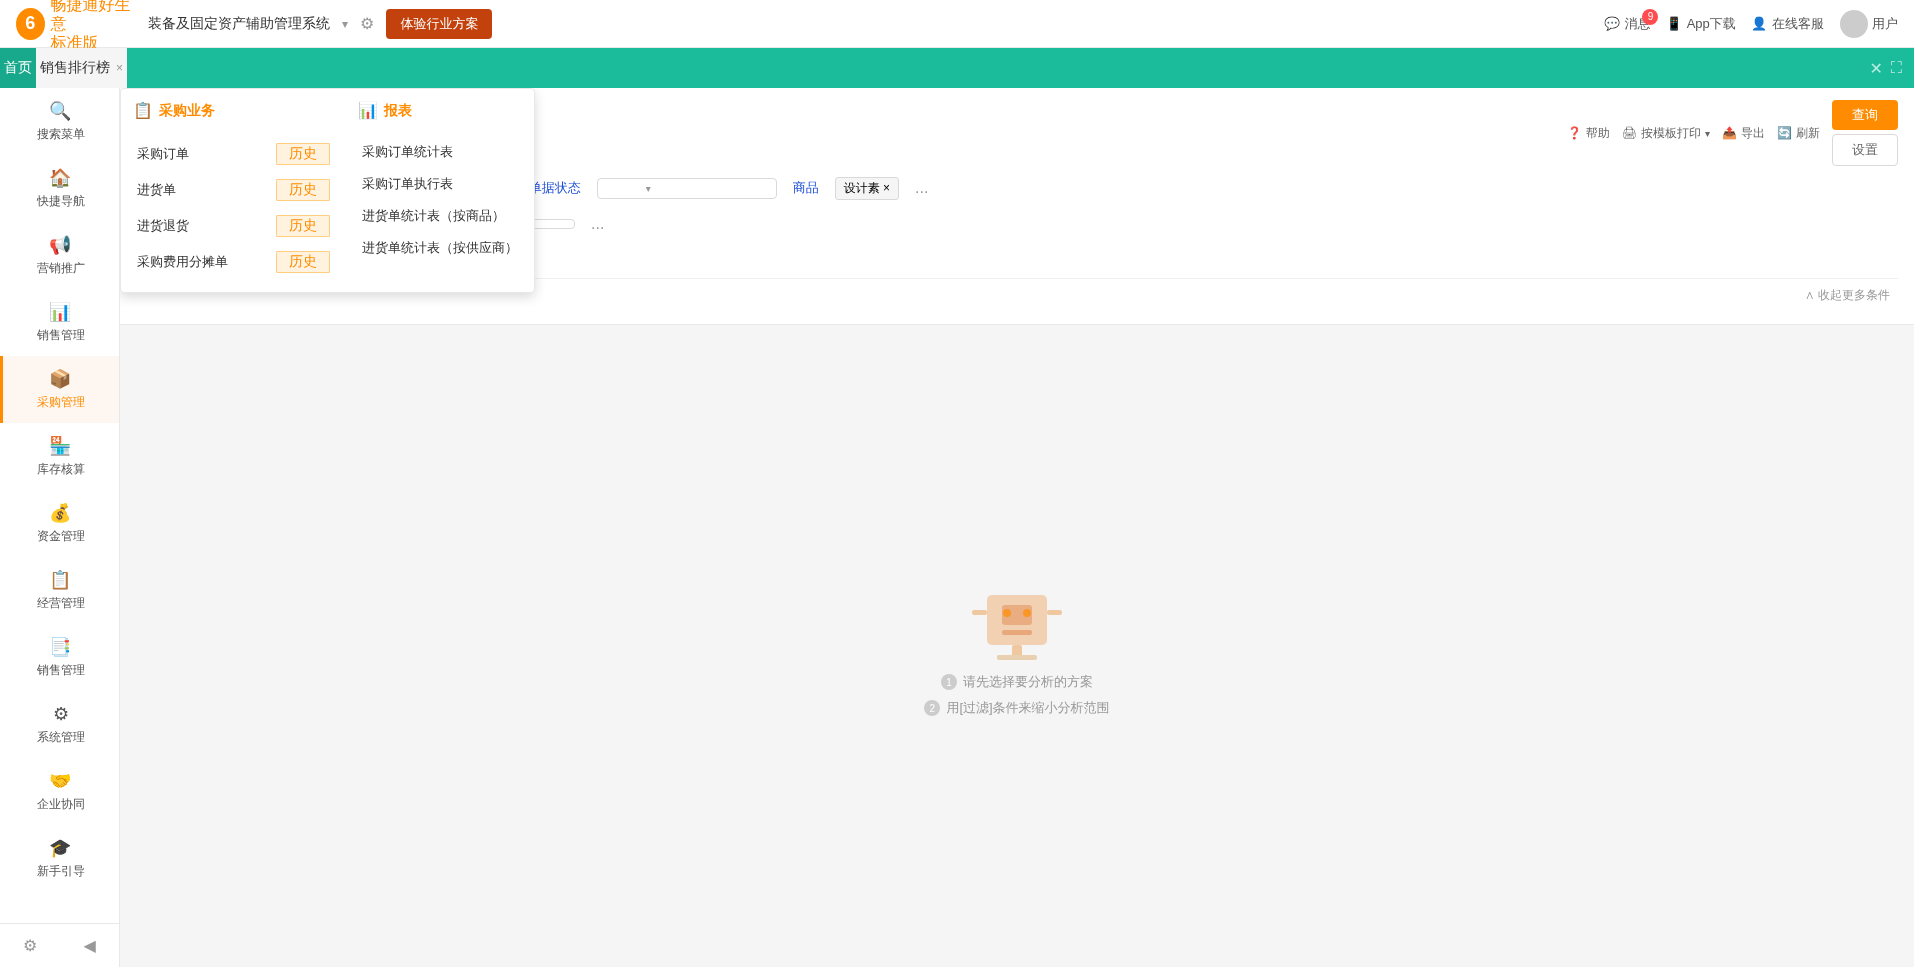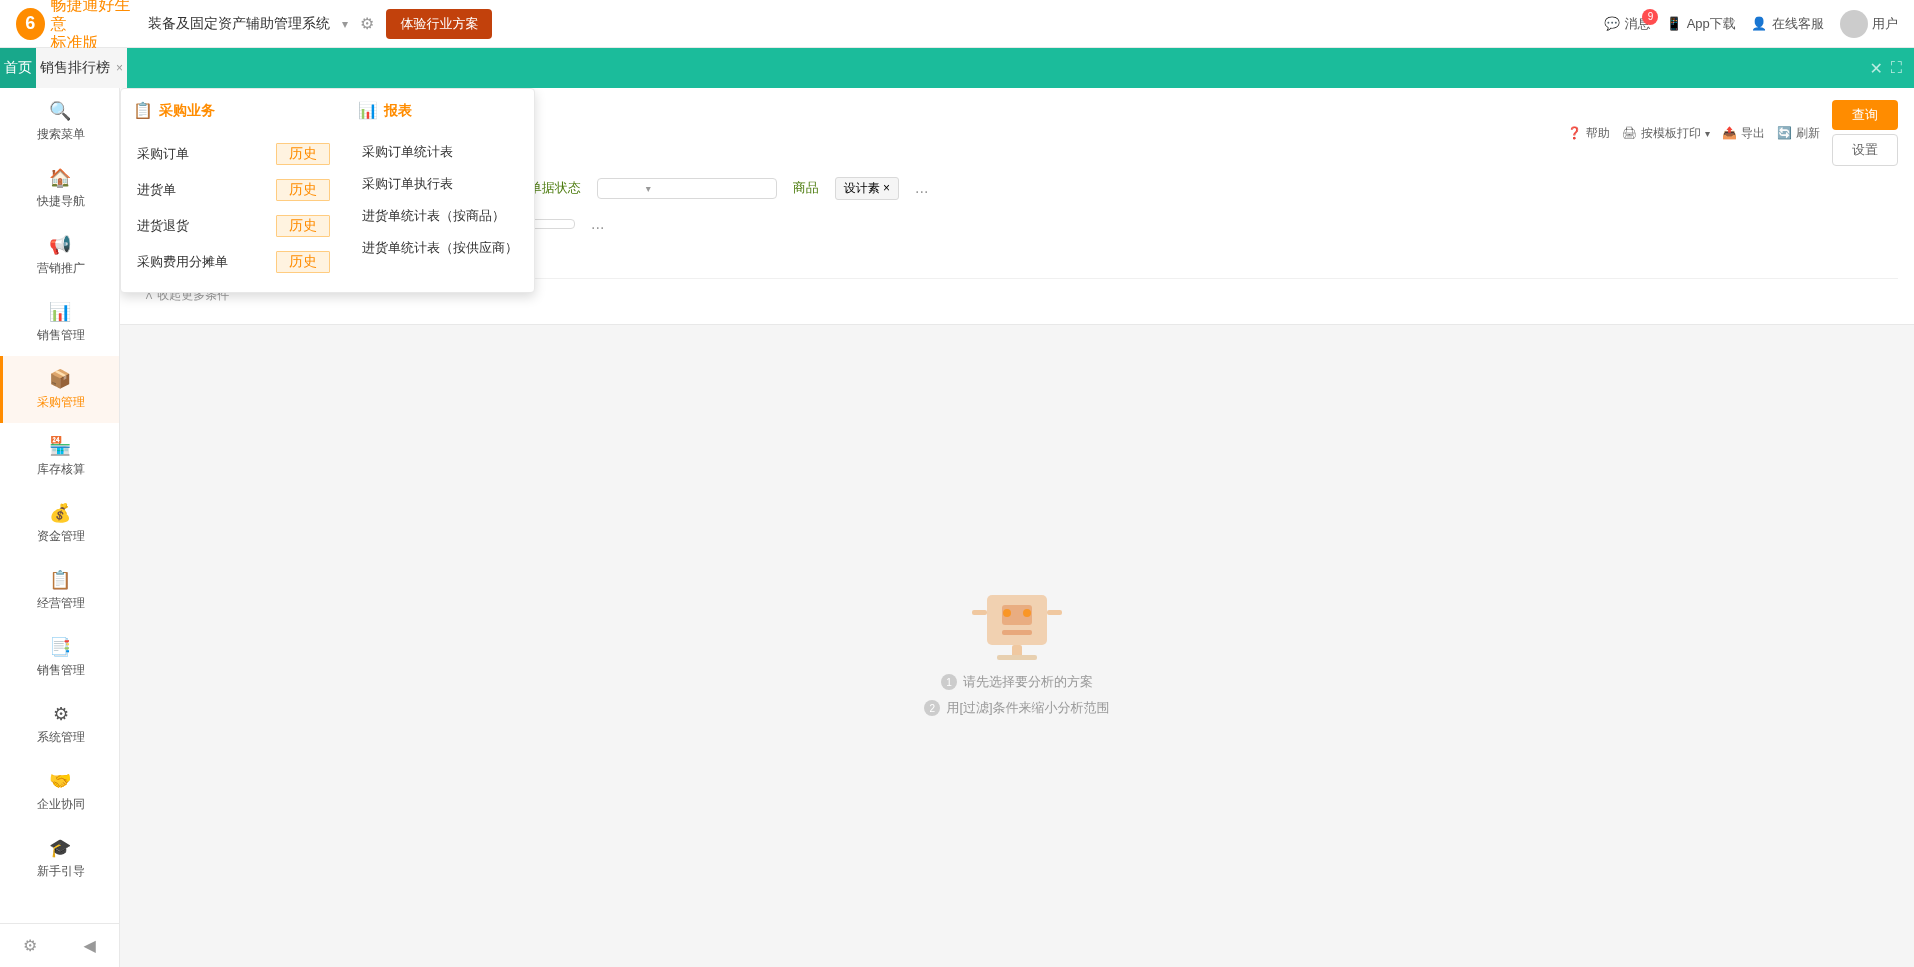--- a/index.html
+++ b/index.html
@@ -279,21 +279,21 @@
       cursor: pointer;
     }
     .filter-row {
       display: flex;
       align-items: center;
       gap: 16px;
       margin-bottom: 10px;
     }
     .filter-label {
       font-size: 13px;
-      color: #4d7c0f;
+      color: #1d4ed8;
       white-space: nowrap;
     }
     .filter-input {
       border: 1px solid #d9d9d9;
       border-radius: 4px;
       padding: 4px 8px;
       font-size: 12px;
       color: #333;
       min-width: 180px;
     }
@@ -323,21 +323,21 @@
       border: 1px solid #d9d9d9;
       border-radius: 4px;
       padding: 4px 8px;
       font-size: 12px;
       gap: 40px;
       min-width: 180px;
     }
     .select-arrow { color: #999; font-size: 10px; }
     .dots { color: #999; font-size: 16px; cursor: pointer; }
     .collapse-bar {
-      text-align: left;
+      text-align: right;
       padding: 8px;
       cursor: pointer;
       font-size: 12px;
       color: #999;
       border-top: 1px solid #f0f0f0;
       margin-top: 4px;
     }
 
     
     .empty-state {

